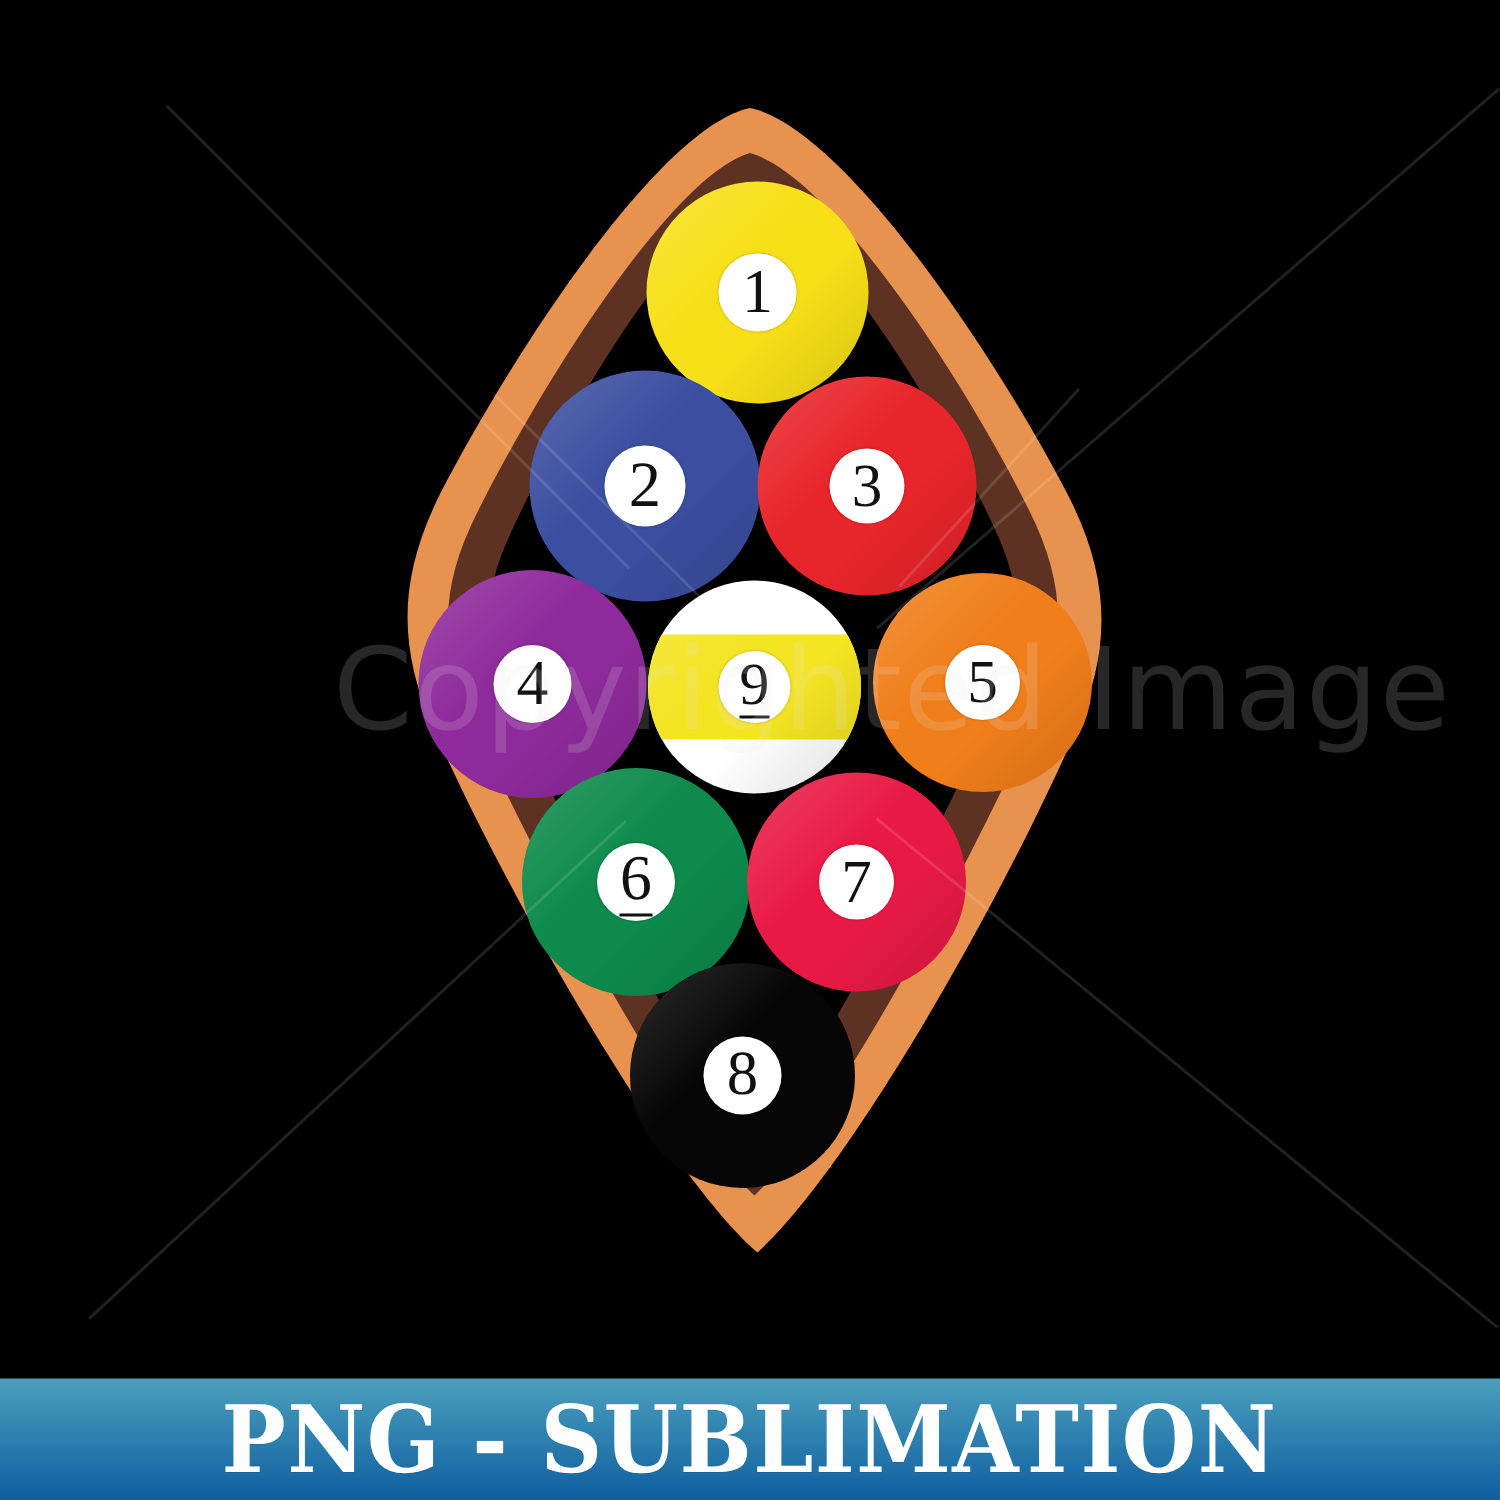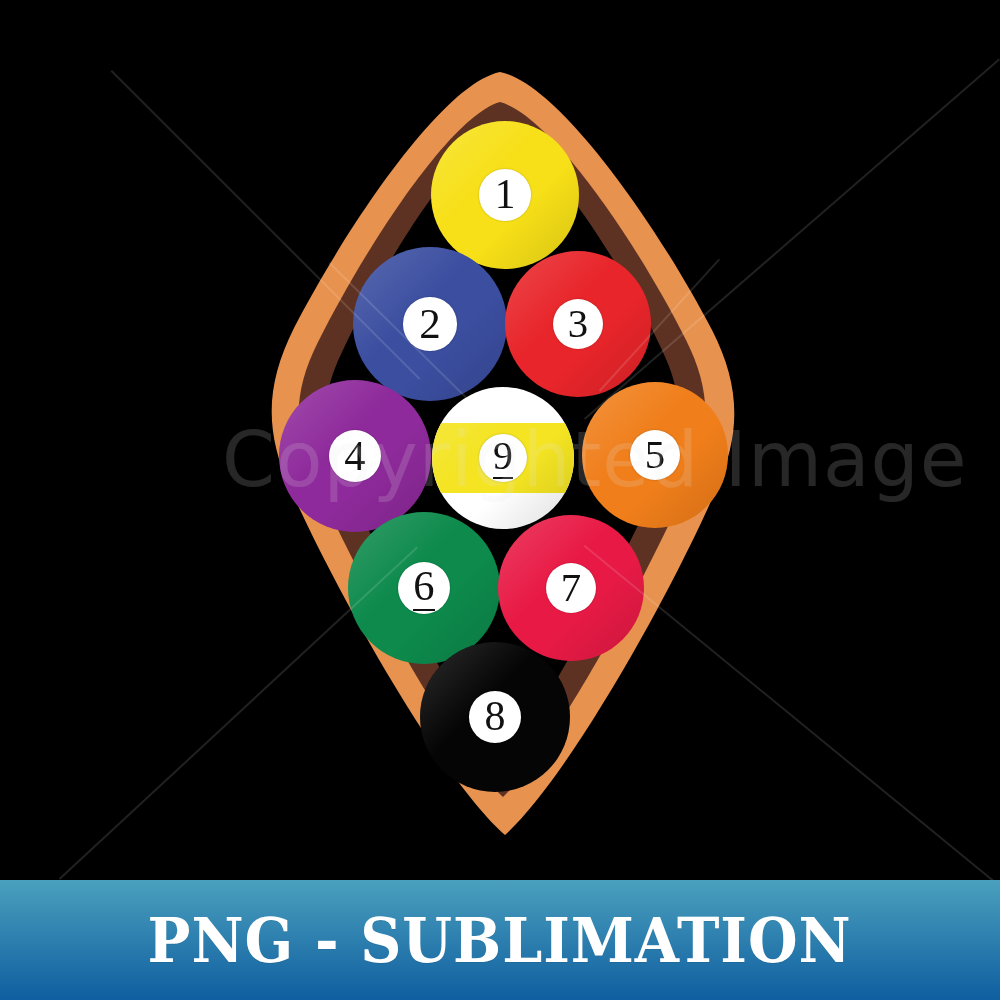--- a/index.html
+++ b/index.html
@@ -24,21 +24,21 @@
   .numcircle span{color:#111111;font-family:"Liberation Serif",serif;font-weight:400;line-height:1;display:block;}
   .numcircle span.uline{border-bottom:2.5px solid #111111;padding-bottom:1px;}
 
   
   .watermark{position:absolute;z-index:7;left:182px;top:404px;width:660px;height:100px;
      display:flex;align-items:flex-end;justify-content:flex-start;pointer-events:none;margin-left:40px;}
   .watermark span{font-family:"DejaVu Sans",sans-serif;font-size:76px;letter-spacing:1px;
      color:rgba(230,230,230,0.17);white-space:nowrap;font-weight:400;}
 
   
-  .banner{position:absolute;left:0;bottom:0;width:1000px;height:120px;z-index:9;
+  .banner{position:absolute;left:0;bottom:0;width:1000px;height:81px;z-index:9;
      background:linear-gradient(180deg,#4aa0bd 0%,#3d93b5 18%,#1f6ea6 58%,#0f5ea0 100%);
      display:flex;align-items:center;justify-content:center;}
   .banner .btext{color:#ffffff;font-family:"DejaVu Serif",serif;font-weight:700;font-size:62px;
      letter-spacing:1px;transform:scaleX(0.92);text-shadow:0 1px 0 rgba(0,0,0,0.08);white-space:nowrap;}
   .banner-gap{position:absolute;left:0;bottom:103px;width:1000px;height:12px;background:#000;z-index:9;}
 </style>
 </head>
 <body>
 
 <div id="stage" style="background: rgb(0, 0, 0);">

